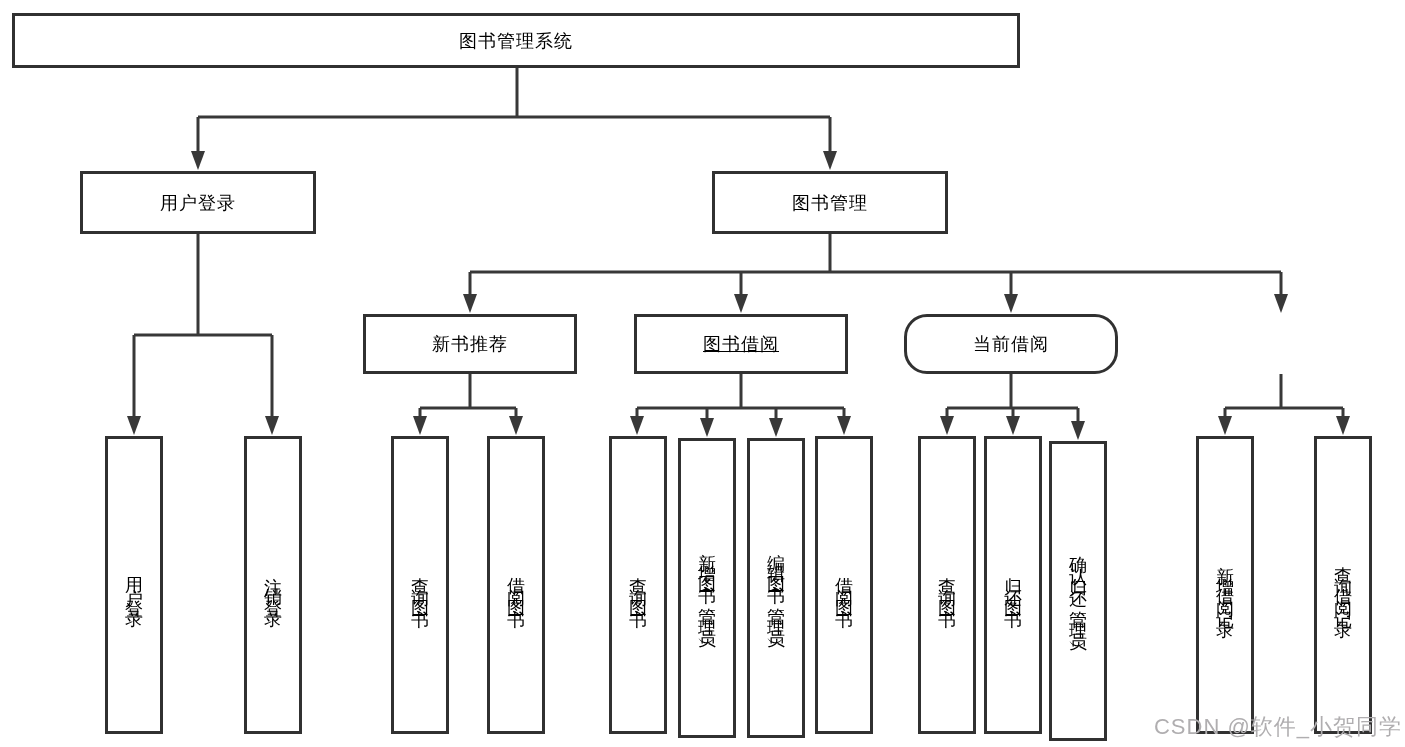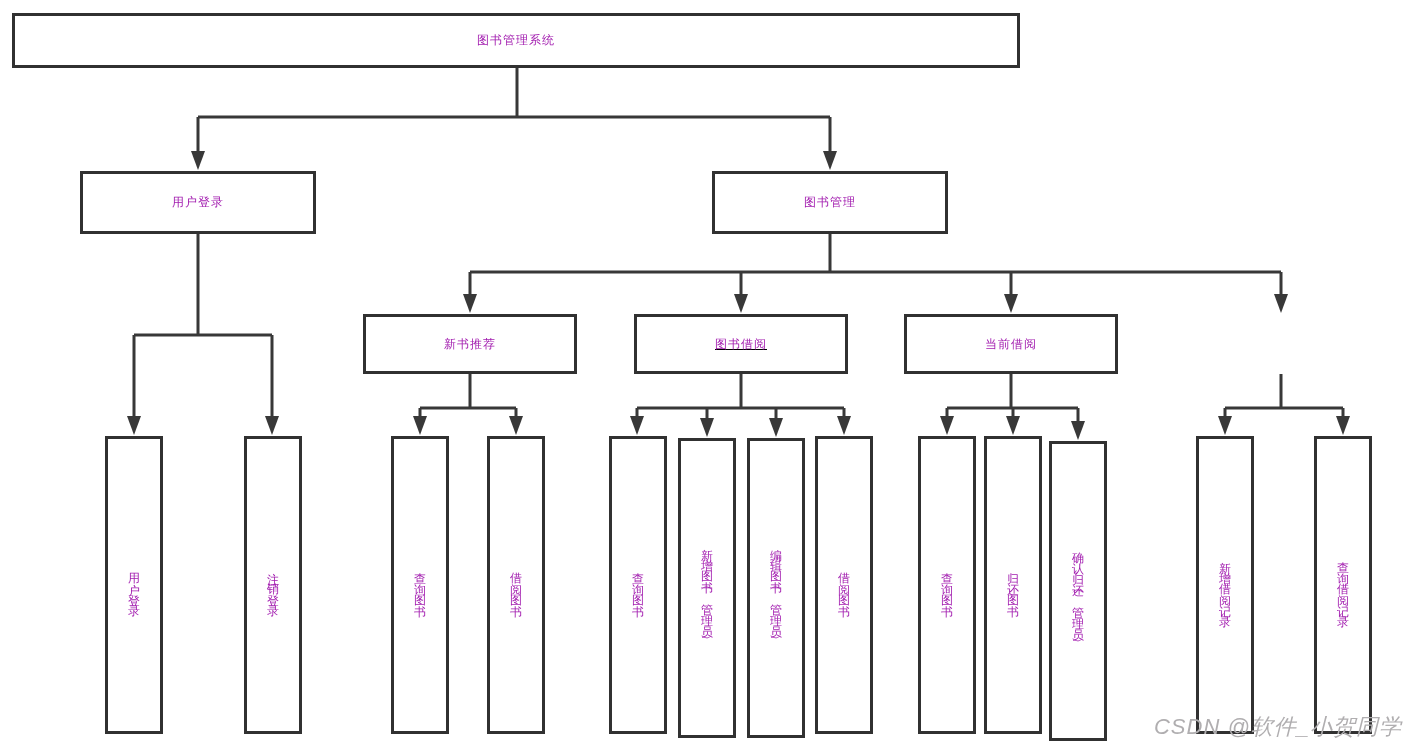--- a/index.html
+++ b/index.html
@@ -25,42 +25,41 @@
     position: absolute;
     background: #ffffff;
     border: 3px solid #313131;
     box-sizing: content-box;
     display: flex;
     align-items: center;
     justify-content: center;
     z-index: 2;
   }
   .node .lbl {
-    color: #a21caf;
-    font-size: 12px;
+    color: #000000;
+    font-size: 18px;
     letter-spacing: 1px;
     white-space: nowrap;
   }
   .vbox .lbl {
     writing-mode: vertical-rl;
     text-orientation: mixed;
     letter-spacing: 11px;
     white-space: normal;
     line-height: 1;
   }
   .watermark {
     position: absolute;
     top: 712px;
     right: 3px;
     font-size: 22px;
     color: #b0aeb0;
     letter-spacing: 1px;
     z-index: 5;
     white-space: nowrap;
-    font-style: italic;
   }
 </style>
 </head>
 <body>
 
 <div class="canvas">
 
   <svg class="connectors" width="1405" height="747" viewBox="0 0 1405 747">
     <g stroke="#383838" stroke-width="3" fill="none">
 
@@ -111,21 +110,21 @@
   <div class="node hbox" style="left:363px; top:314px; width:208px; height:54px;">
     <span class="lbl">新书推荐</span>
   </div>
 
   <div class="node hbox" style="left:712px; top:171px; width:230px; height:57px;">
     <span class="lbl">图书管理</span>
   </div>
   <div class="node hbox" style="left:634px; top:314px; width:208px; height:54px;text-decoration:underline;">
     <span class="lbl">图书借阅</span>
   </div>
-  <div class="node hbox" style="left:904px; top:314px; width:208px; height:54px;">
+  <div class="node hbox" style="left:904px; top:314px; width:208px; height:54px;border-radius:23px;">
     <span class="lbl">当前借阅</span>
   </div>
 
   <div class="node vbox" style="left:105px; top:436px; width:52px; height:292px;">
     <span class="lbl">用户登录</span>
   </div>
   <div class="node vbox" style="left:244px; top:436px; width:52px; height:292px;">
     <span class="lbl">注销登录</span>
   </div>
 

